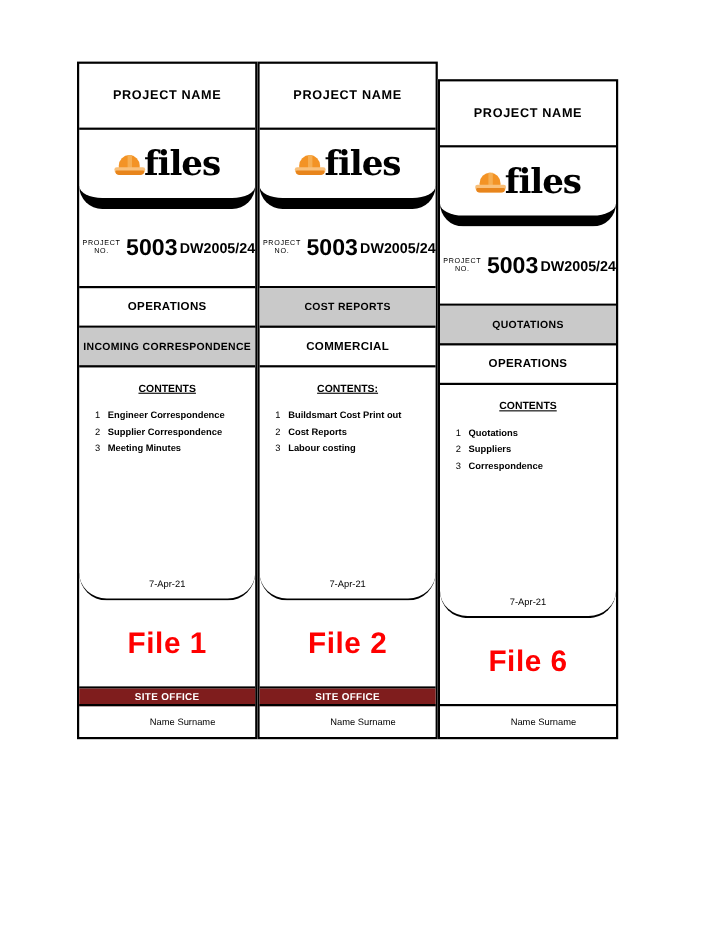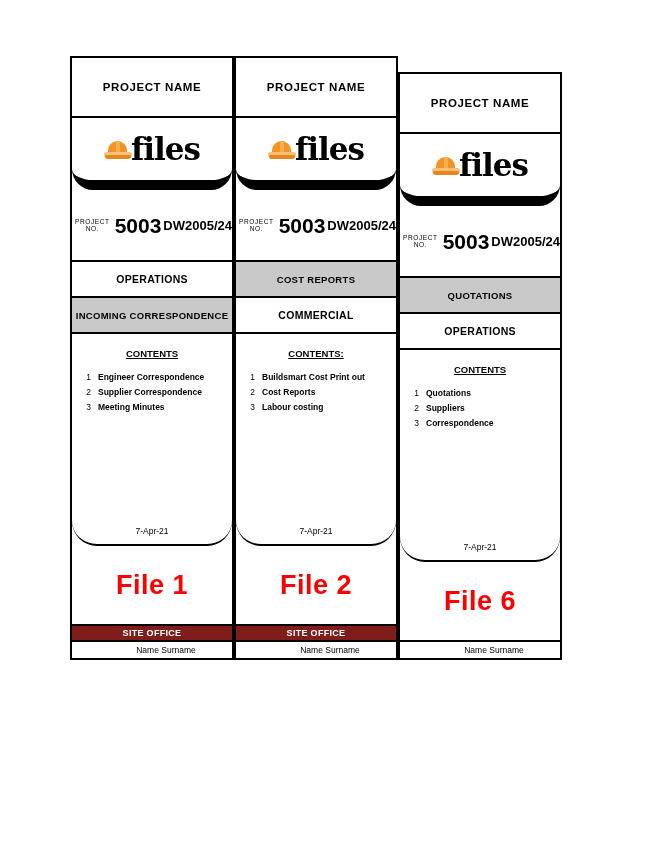--- a/index.html
+++ b/index.html
@@ -187,21 +187,21 @@
   .r-office {
     height: 16px;
     background: #7f1d1d;
     color: #fff;
     font-size: 9px;
     font-weight: bold;
     letter-spacing: 0.3px;
     border-bottom: 2px solid #000;
   }
   .r-name {
-    height: 16px;
+    height: 28px;
     border-bottom: none;
     font-size: 8.5px;
     padding-left: 28px;
   }
 </style>
 </head>
 <body>
 
 <div class="page">
   <div class="sheet">

